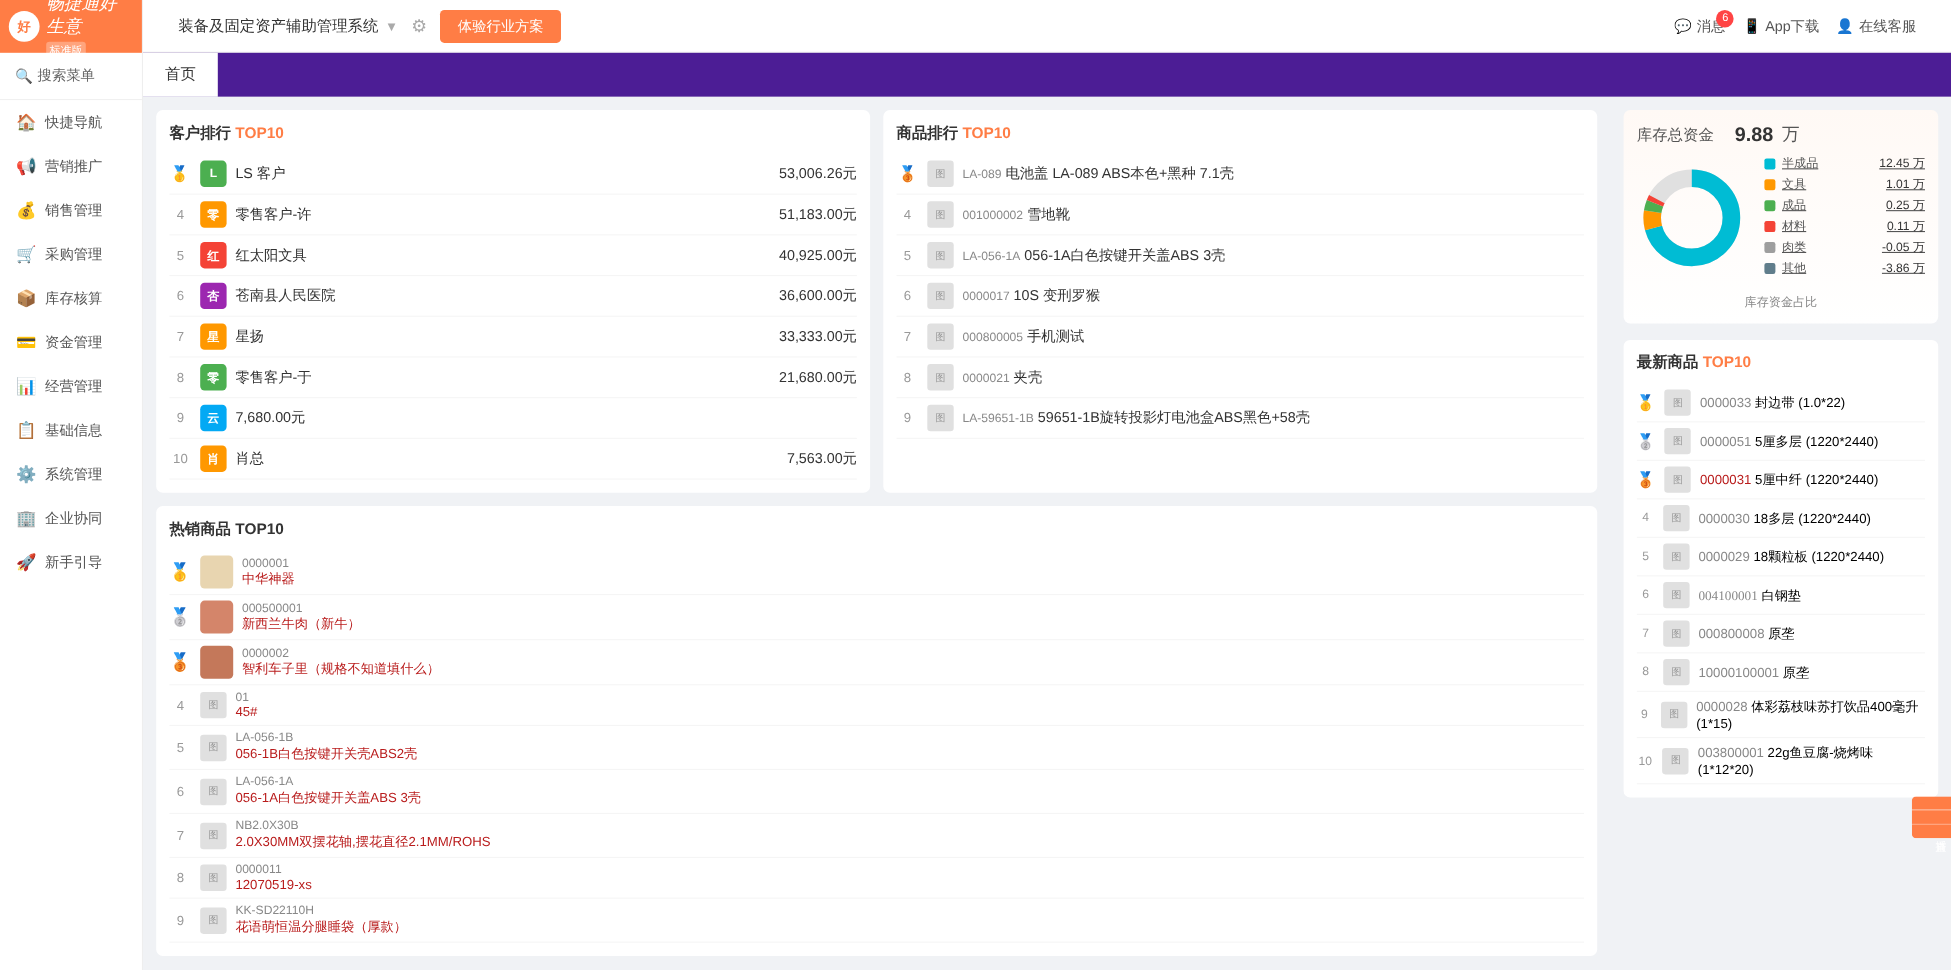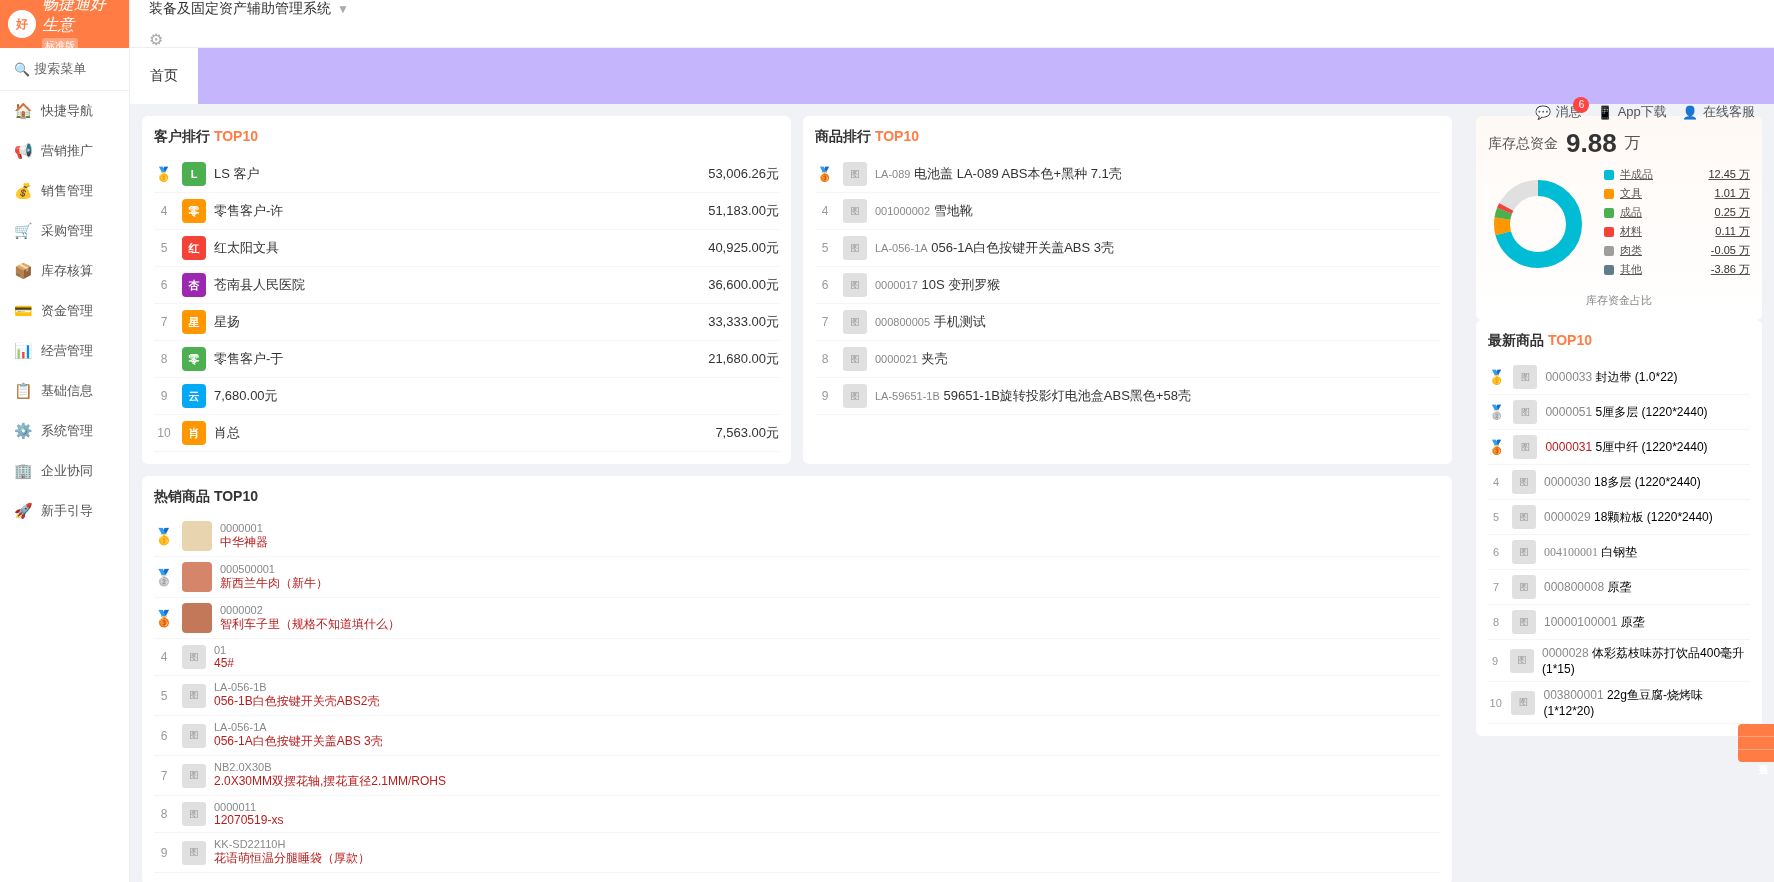--- a/index.html
+++ b/index.html
@@ -61,26 +61,25 @@
     .sidebar-nav-item .nav-icon { width: 18px; height: 18px; display: flex; align-items: center; justify-content: center; font-size: 15px; }
 
     
     .main { flex: 1; display: flex; flex-direction: column; overflow: hidden; }
 
     
     .topbar {
       height: 48px;
       background: #fff;
       display: flex;
-      align-items: flex-start;
-      padding: 0 19px;
+      align-items: center;
+      padding: 0 32px;
       gap: 12px;
       border-bottom: 1px solid #eee;
       flex-shrink: 0;
-      flex-direction: column;
     }
     .topbar-system {
       display: flex; align-items: center; gap: 6px;
       font-size: 14px; color: #333; font-weight: 500;
     }
     .topbar-chevron { color: #aaa; font-size: 12px; }
     .topbar-gear { color: #aaa; font-size: 16px; cursor: pointer; }
     .topbar-trial-btn {
       background: #ff7d45;
       color: #fff;
@@ -99,23 +98,23 @@
     .badge {
       position: absolute; top: -6px; right: -8px;
       background: #ff4444; color: #fff;
       border-radius: 10px; font-size: 10px;
       padding: 0 4px; min-width: 16px; text-align: center;
       line-height: 16px; height: 16px;
     }
 
     
     .nav-tabs {
-      background: #c4b5fd;
+      background: #4c1d95;
       display: flex;
-      height: 56px;
+      height: 40px;
       flex-shrink: 0;
     }
     .nav-tab {
       padding: 0 20px;
       display: flex; align-items: center;
       color: rgba(255,255,255,0.85);
       font-size: 14px;
       cursor: pointer;
     }
     .nav-tab.active {
@@ -145,21 +144,21 @@
     }
 
     
     .right-panel {
       width: 310px;
       flex-shrink: 0;
       overflow-y: auto;
       padding: 12px;
       display: flex;
       flex-direction: column;
-      gap: 0;
+      gap: 15px;
     }
 
     .panel {
       background: #fff;
       border-radius: 6px;
       padding: 12px;
       overflow: hidden;
     }
     .panel-title {
       font-size: 14px;
@@ -564,21 +563,21 @@
           </div>
         </div>
       </div>
     </div>
 
     <div class="right-panel">
 
       <div class="panel" style="background: linear-gradient(to bottom, #fff9f5, #fff);">
         <div style="display:flex;align-items:center;gap:8px;">
           <span style="font-size:14px;color:#555;">库存总资金</span>
-          <span style="font-size:26px;font-weight:bold;color:#333;">9.88</span>
+          <span style="font-size:18px;font-weight:bold;color:#333;margin-left:11px;">9.88</span>
           <span style="font-size:16px;color:#555;">万</span>
         </div>
         <div class="inventory-chart-container">
 
           <div class="donut-wrapper">
             <svg width="100" height="100" viewBox="0 0 100 100">
 
               <circle cx="50" cy="50" r="36" fill="none" stroke="#e0e0e0" stroke-width="16"></circle>
 
               <circle cx="50" cy="50" r="36" fill="none" stroke="#00bcd4" stroke-width="16" stroke-dasharray="160 226.2" stroke-dashoffset="0" transform="rotate(-90 50 50)"></circle>

